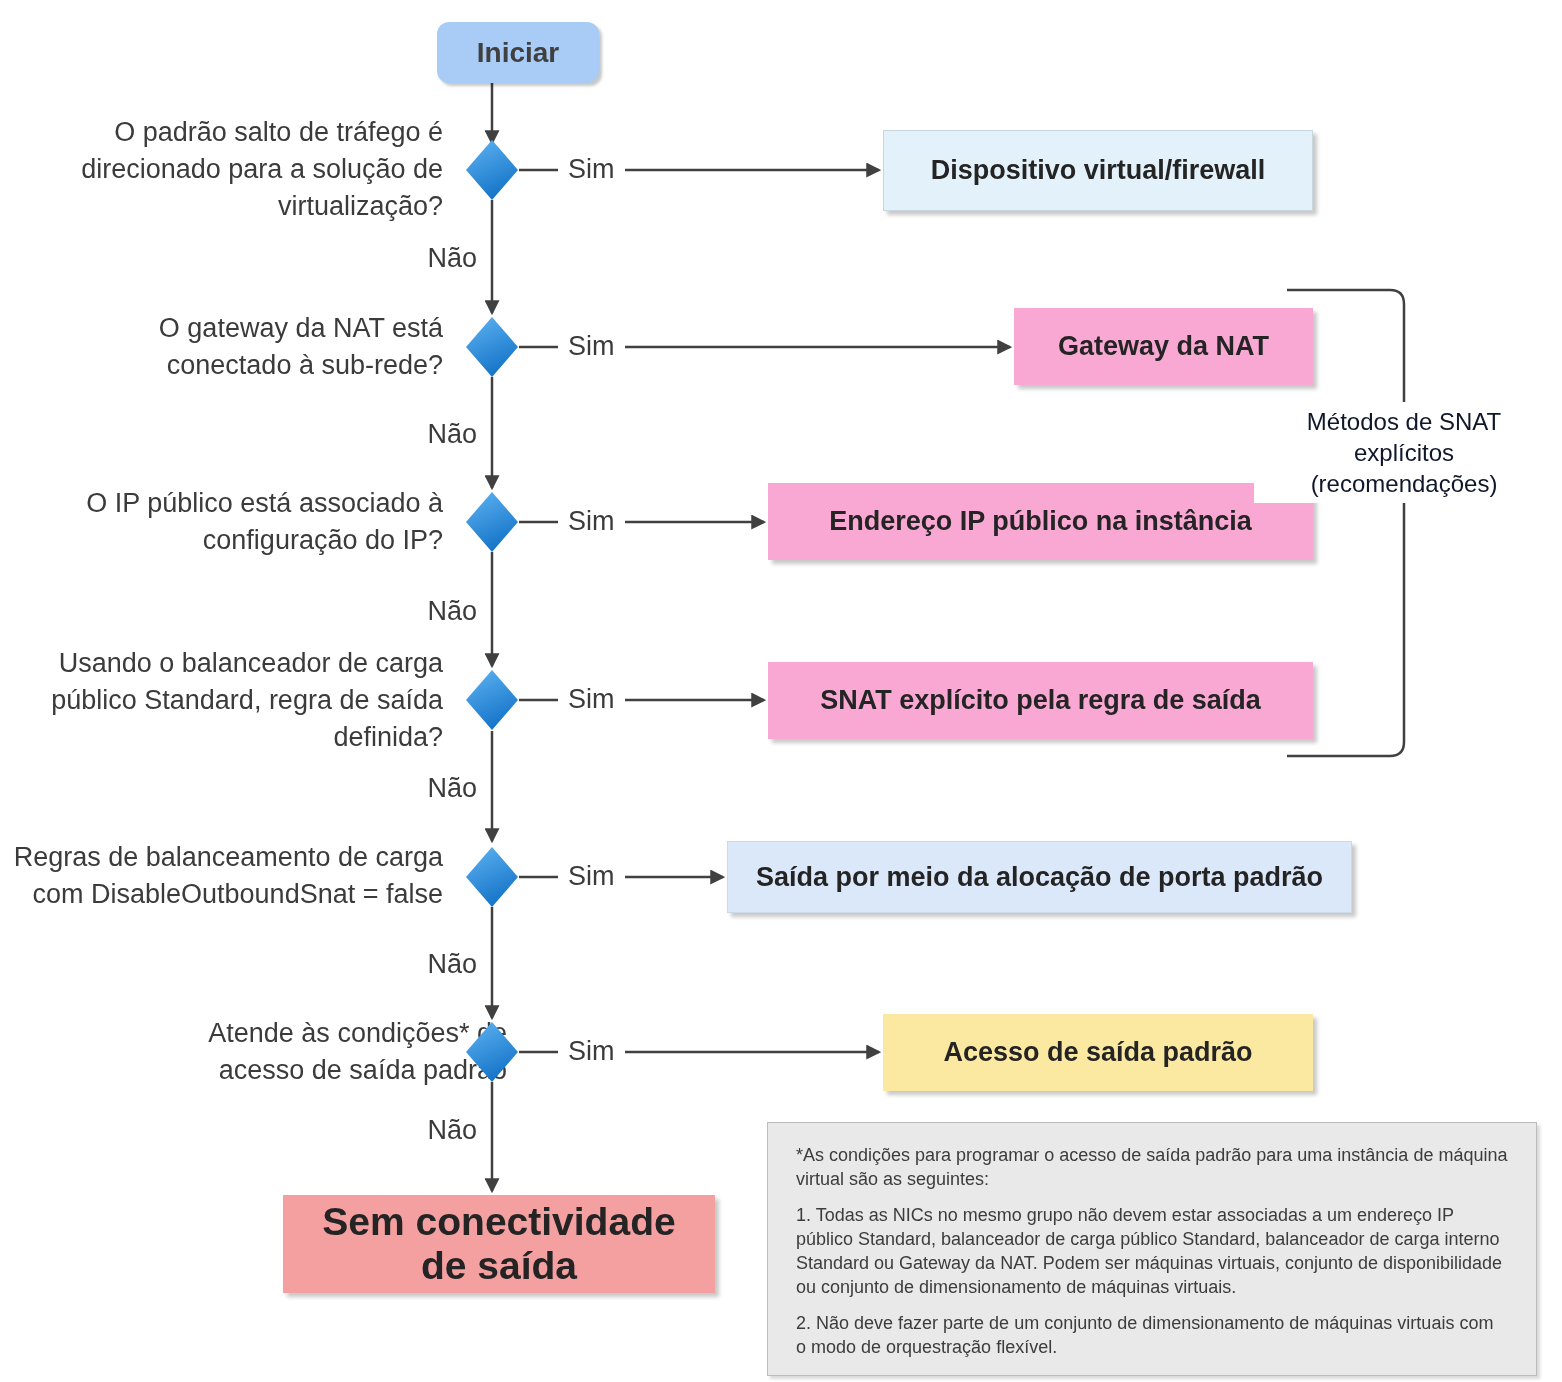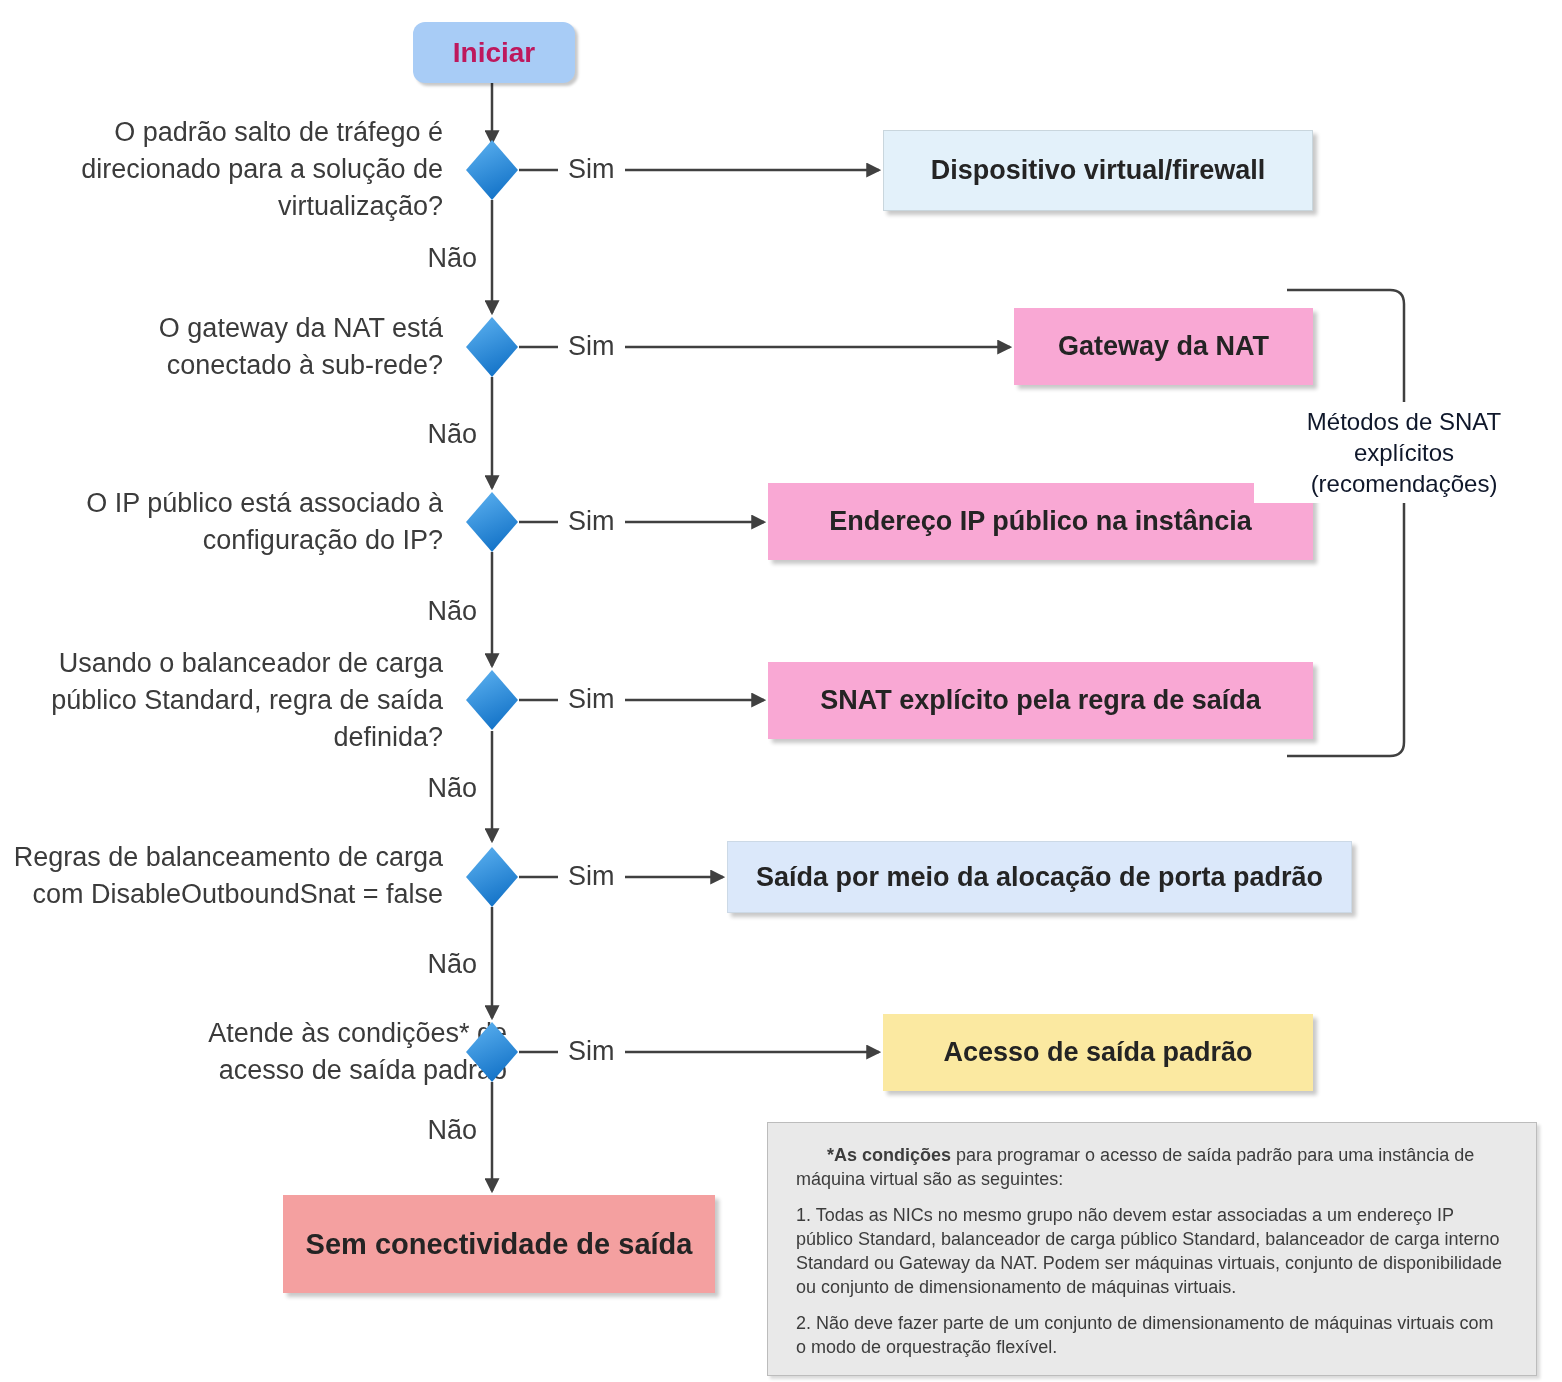--- a/index.html
+++ b/index.html
@@ -3,22 +3,23 @@
 <meta charset="utf-8">
 <style>
   html,body{margin:0;padding:0;background:#fff;}
   .canvas{
     position:relative;width:1562px;height:1382px;background:#ffffff;overflow:hidden;
     font-family:"Liberation Sans", sans-serif;color:#3b3b3b;
   }
   .connectors{position:absolute;left:0;top:0;z-index:1;}
   .node{position:absolute;z-index:2;display:flex;align-items:center;justify-content:center;box-sizing:border-box;text-align:center;}
   .start{
-    background:#a8ccf6;border-radius:12px;font-weight:bold;font-size:28px;color:#be185d;
+    background:#a8ccf6;border-radius:12px;font-weight:bold;font-size:28px;color:#404040;
     box-shadow:3px 3px 3px rgba(0,0,0,0.22);
+    margin-left:24px;
   }
   .diamond{
     position:absolute;z-index:3;width:52px;height:60px;
     background:linear-gradient(155deg,#55abec 12%,#0f6fc5 92%);
     clip-path:polygon(50% 0,100% 50%,50% 100%,0 50%);
   }
   .question{
     position:absolute;z-index:2;width:440px;text-align:right;
     font-size:27px;line-height:37px;color:#3b3b3b;
   }
@@ -27,34 +28,34 @@
   }
   .yes{background:#ffffff;padding:0 10px;}
   .outcome{
     font-weight:bold;font-size:27px;color:#242424;
     box-shadow:4px 4px 4px rgba(0,0,0,0.22);padding:0 15px;
   }
   .v-pale-cyan{background:#e3f1fa;border:1px solid #c9d6dd;}
   .v-blue{background:#f9a8d4;}
   .v-pale-blue{background:#dbe8fa;border:1px solid #ccd9e6;}
   .v-yellow{background:#fbe9a1;}
-  .v-red{background:#f4a0a0;font-size:29px;}
+  .v-red{background:#f4a0a0;font-size:39px;}
   .bracket-label{
     position:absolute;z-index:4;left:1254px;top:402px;width:300px;background:#ffffff;
     text-align:center;font-size:24px;line-height:31px;color:#0f172a;padding:4px 0;
   }
   .note{
     position:absolute;z-index:2;left:767px;top:1122px;width:770px;min-height:238px;
     background:#e9e9e9;border:1px solid #bcbcbc;box-shadow:3px 3px 3px rgba(0,0,0,0.15);
     box-sizing:border-box;padding:20px 28px 16px 28px;
     font-size:18px;line-height:24px;color:#3c3c3c;
   }
   .note p{margin:0 0 12px 0;}
   .note p:last-child{margin-bottom:0;}
-  .note .b{font-weight:bold;margin-left:31px;}
+  .note .b{font-weight:normal;}
 </style>
 </head>
 <body>
 
 <div class="canvas">
 
   <svg class="connectors" width="1562" height="1382" viewBox="0 0 1562 1382">
     <defs>
       <marker id="ah" viewBox="0 0 10 10" refX="8.5" refY="5" markerWidth="6" markerHeight="6" orient="auto-start-reverse">
         <path d="M0,0 L10,5 L0,10 z" fill="#404040"></path>

